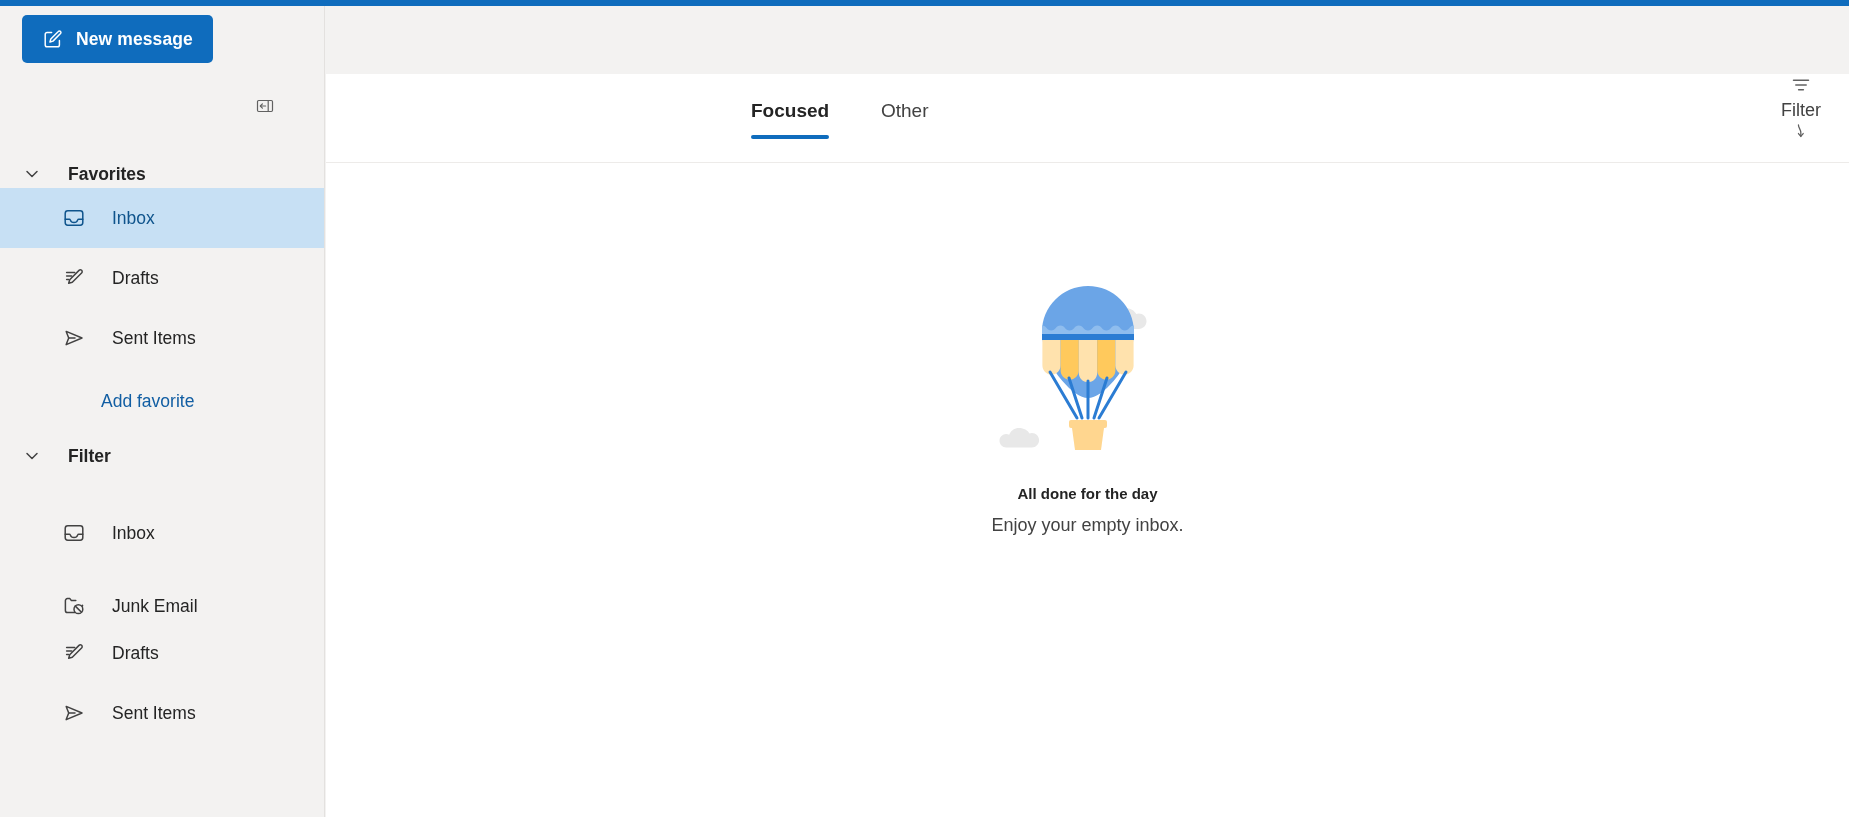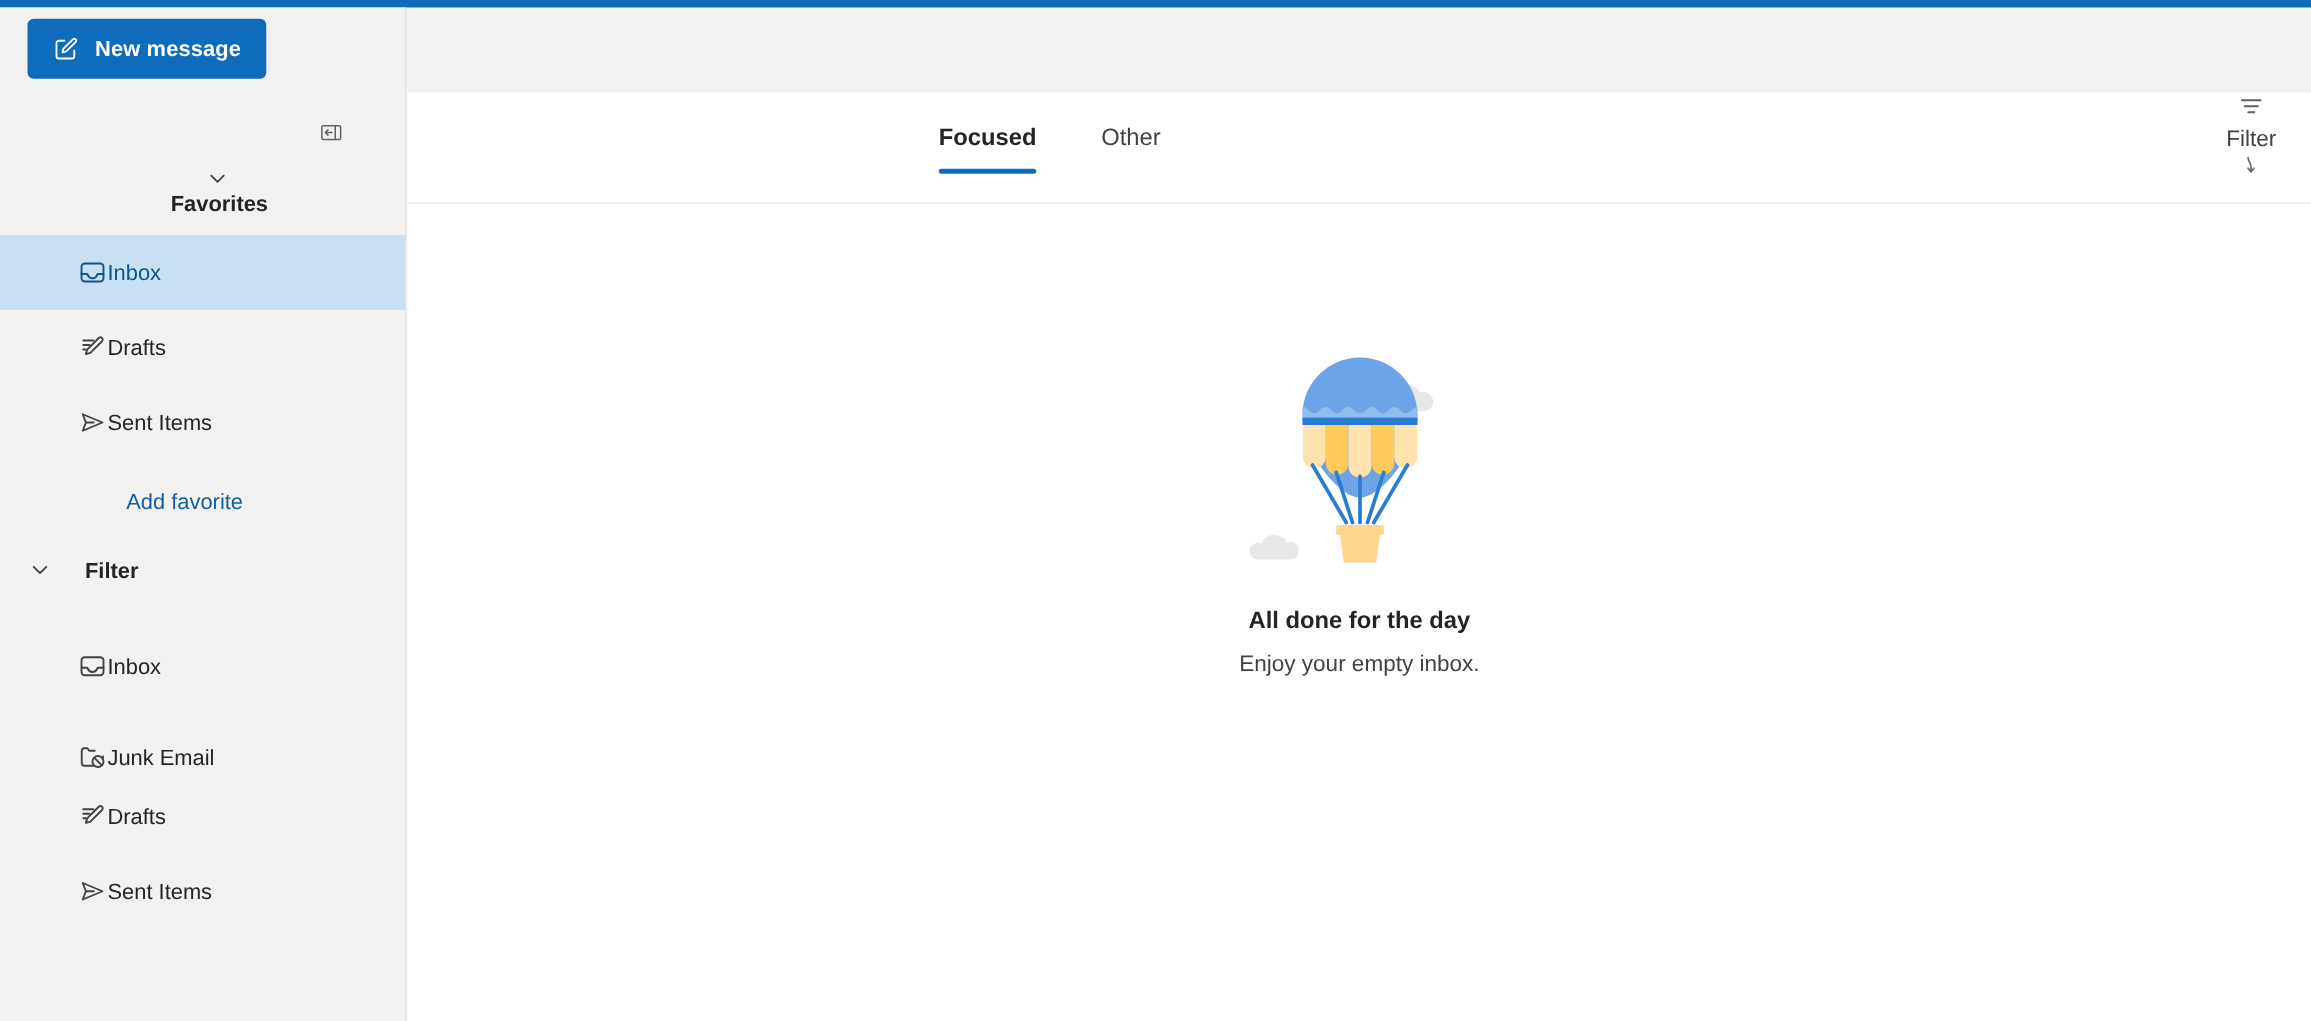--- a/index.html
+++ b/index.html
@@ -53,21 +53,21 @@
   .section-head .chev { width:20px; height:20px; margin-left:22px; flex:none; }
   .section-head .stitle {
     margin-left:26px; font-size:17.5px; color:#242424; font-weight:600;
   }
 
   .nav-item {
     position:absolute; left:0; width:325px; height:60px;
     display:flex; align-items:center; cursor:pointer;
   }
   .nav-item .ico { width:24px; height:24px; margin-left:62px; flex:none; }
-  .nav-item .txt { font-size:17.5px; color:#242424; }
+  .nav-item .txt { margin-left:26px; font-size:17.5px; color:#242424; }
   .nav-item.selected { background:#c7e0f4; }
   .nav-item.selected .txt { color:#0f548c; font-weight:400; }
   .nav-item.selected .ico { color:#0f548c; }
 
   .addfav {
     position:absolute; left:0; width:325px; height:44px;
     display:flex; align-items:center; cursor:pointer;
   }
   .addfav .txt {
     margin-left:101px; font-size:17.5px; color:#115ea3;
@@ -107,21 +107,21 @@
   .filter-group .flabel { font-size:18px; color:#424242; }
 
   
   .empty {
     position:absolute; left:0; top:74px; width:1523px; height:669px;
     display:flex; flex-direction:column; align-items:center;
     padding-top:125px;
   }
   .empty-title {
     margin-top:18px;
-    font-size:19px; font-weight:bold; color:#242424;
+    font-size:15px; font-weight:bold; color:#242424;
   }
   .empty-sub {
     margin-top:13px;
     font-size:18px; color:#424242;
   }
 </style>
 </head>
 <body>
 
 <div id="app">
@@ -144,21 +144,21 @@
       <span>
         <svg viewBox="0 0 20 20" width="20" height="20" fill="none" stroke="#616161" stroke-width="1.2">
           <rect x="2.5" y="4.5" width="15" height="11" rx="1.2"></rect>
           <line x1="13.2" y1="4.5" x2="13.2" y2="15.5"></line>
           <path d="M10.6 10h-5" stroke-linecap="round"></path>
           <path d="M7.4 7.9 5.3 10l2.1 2.1" stroke-linecap="round" stroke-linejoin="round"></path>
         </svg>
       </span>
     </div>
 
-    <div class="section-head" style="top:127px;flex-direction:column;">
+    <div class="section-head" style="top:148px;">
       <span class="chev">
         <svg viewBox="0 0 20 20" width="20" height="20" fill="none" stroke="#424242" stroke-width="1.5" stroke-linecap="round" stroke-linejoin="round">
           <path d="M5 7.5 10 12.5 15 7.5"></path>
         </svg>
       </span>
       <span class="stitle">Favorites</span>
     </div>
 
     <div class="nav-item selected" style="top:182px;">
       <span class="ico">

